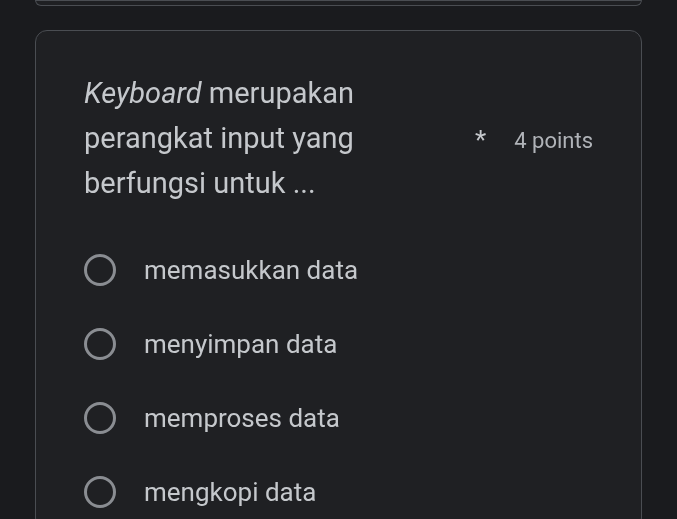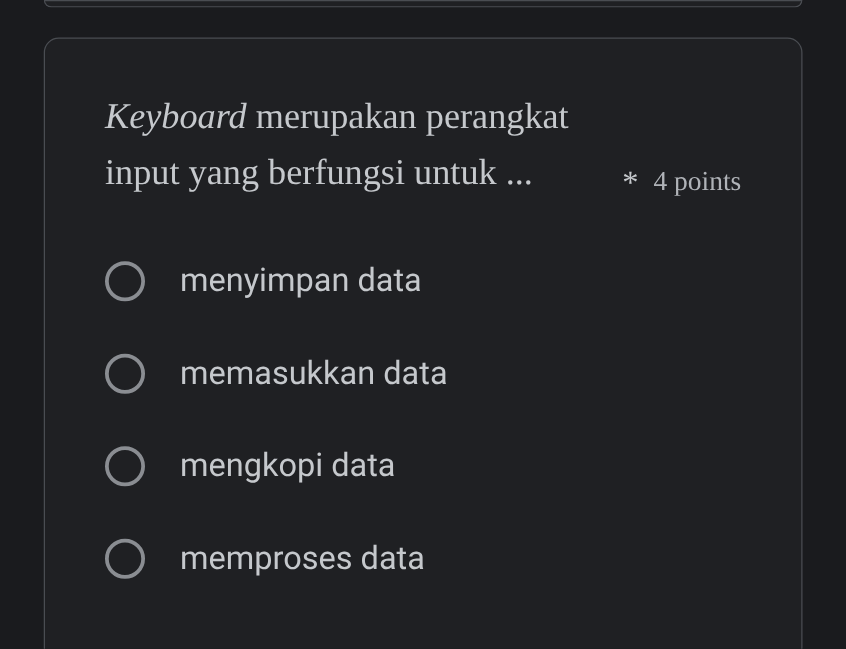--- a/index.html
+++ b/index.html
@@ -25,23 +25,22 @@
     .card {
       margin: 24px 35px 0 35px;
       border: 1px solid #4a4d52;
       border-radius: 12px;
       background: #1f2023;
       padding: 40px 48px 48px 48px;
       height: 500px;
     }
     .header-row {
       display: flex;
-      align-items: flex-end;
-      gap: 12px;
-      font-family: Liberation Serif, serif;
+      align-items: center;
+      gap: 28px;
     }
     .question-text {
       flex: 1;
       color: #c5c8cc;
       font-size: 29px;
       line-height: 1.55;
       font-weight: 400;
     }
     .question-text .emph {
       font-style: italic;
@@ -94,28 +93,28 @@
     <div class="question-text">
       <span class="emph">Keyboard</span><span> merupakan perangkat input yang berfungsi untuk ...</span>
     </div>
     <div class="required">*</div>
     <div class="points">4 points</div>
   </div>
 
   <div class="options">
     <div class="option">
       <div class="radio"></div>
+      <div class="option-label">memasukkan data</div>
+    </div>
+    <div class="option">
+      <div class="radio"></div>
       <div class="option-label">menyimpan data</div>
     </div>
     <div class="option">
       <div class="radio"></div>
-      <div class="option-label">memasukkan data</div>
+      <div class="option-label">memproses data</div>
     </div>
     <div class="option">
       <div class="radio"></div>
       <div class="option-label">mengkopi data</div>
     </div>
-    <div class="option">
-      <div class="radio"></div>
-      <div class="option-label">memproses data</div>
-    </div>
   </div>
 </div>
 
 </body></html>

